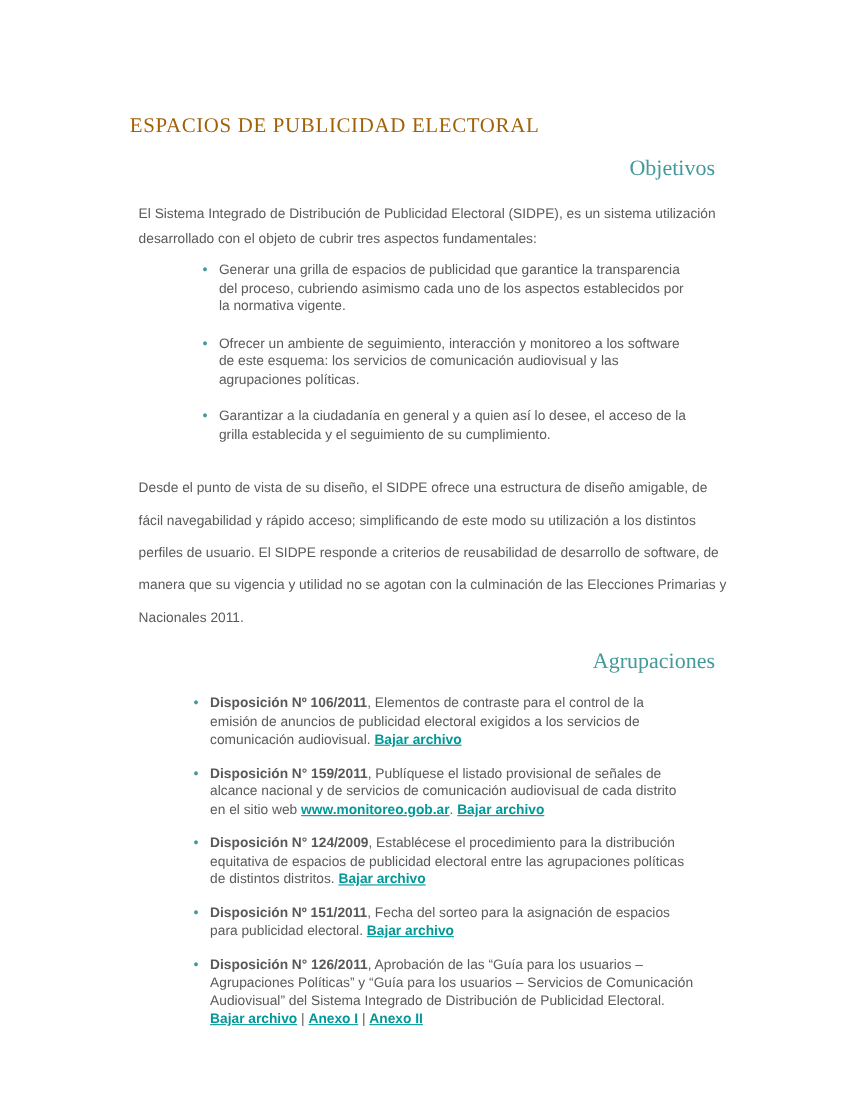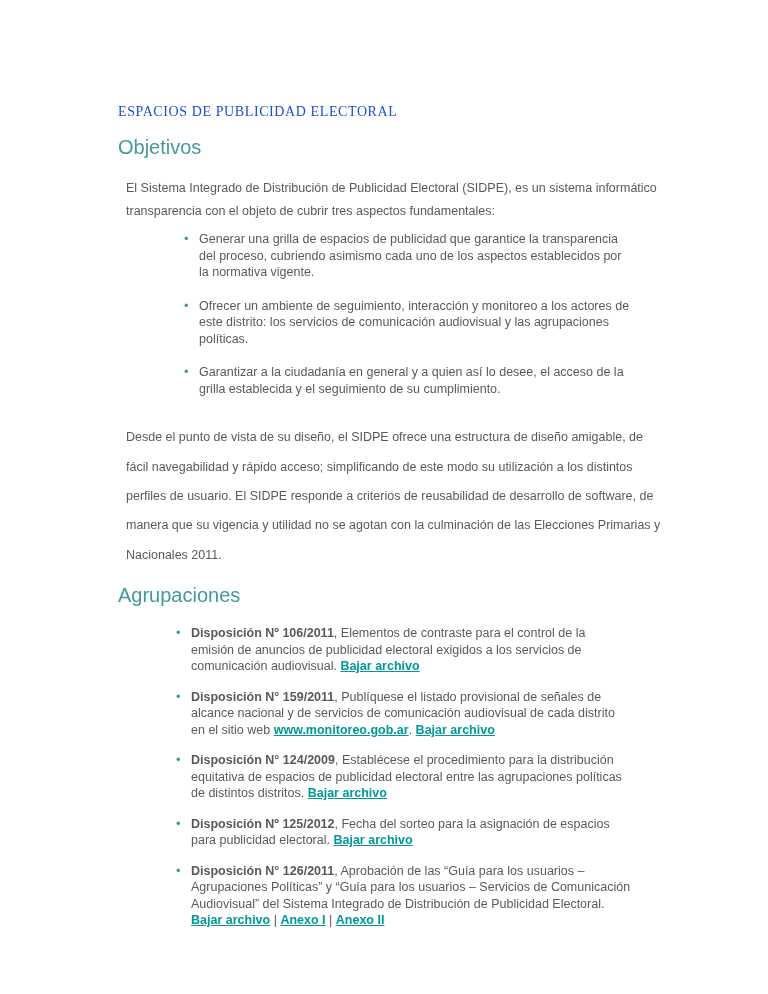--- a/index.html
+++ b/index.html
@@ -16,31 +16,32 @@
   }
   .page {
     box-sizing: border-box;
     width: 768px;
     height: 994px;
     padding: 104px 118px 0 118px;
   }
   h1.doc-title {
     font-family: "Liberation Serif", "DejaVu Serif", serif;
     font-weight: normal;
-    font-size: 14px;
+    font-size: 19px;
     letter-spacing: 0.6px;
-    color: #1d4ed8;
+    color: #a16207;
     margin: 0 0 16px 0;
   }
   h2.section-heading {
-    font-family: Liberation Sans, sans-serif;
+    font-family: Liberation Serif, serif;
     font-weight: normal;
     font-size: 20px;
     color: #45999a;
     margin: 0 0 18px 0;
+    text-align: right;
   }
   .para {
     font-size: 12.5px;
     line-height: 1.85;
     width: 535px;
     margin: 0 0 8px 8px;
   }
   .para.loose {
     line-height: 2.35;
     margin: 26px 0 14px 8px;
@@ -91,28 +92,28 @@
 </style>
 </head>
 <body>
 
 <div class="page">
 
   <h1 class="doc-title">ESPACIOS DE PUBLICIDAD ELECTORAL</h1>
 
   <h2 class="section-heading">Objetivos</h2>
 
-  <p class="para">El Sistema Integrado de Distribución de Publicidad Electoral (SIDPE), es un sistema informático transparencia con el objeto de cubrir tres aspectos fundamentales:</p>
+  <p class="para">El Sistema Integrado de Distribución de Publicidad Electoral (SIDPE), es un sistema utilización desarrollado con el objeto de cubrir tres aspectos fundamentales:</p>
 
   <ul class="bullets">
     <li>
       <span class="dot">•</span><span>Generar una grilla de espacios de publicidad que garantice la transparencia del proceso, cubriendo asimismo cada uno de los aspectos establecidos por la normativa vigente.</span>
     </li>
     <li>
-      <span class="dot">•</span><span>Ofrecer un ambiente de seguimiento, interacción y monitoreo a los actores de este distrito: los servicios de comunicación audiovisual y las agrupaciones políticas.</span>
+      <span class="dot">•</span><span>Ofrecer un ambiente de seguimiento, interacción y monitoreo a los software de este esquema: los servicios de comunicación audiovisual y las agrupaciones políticas.</span>
     </li>
     <li>
       <span class="dot">•</span><span>Garantizar a la ciudadanía en general y a quien así lo desee, el acceso de la grilla establecida y el seguimiento de su cumplimiento.</span>
     </li>
   </ul>
 
   <p class="para loose">Desde el punto de vista de su diseño, el SIDPE ofrece una estructura de diseño amigable, de fácil navegabilidad y rápido acceso; simplificando de este modo su utilización a los distintos perfiles de usuario. El SIDPE responde a criterios de reusabilidad de desarrollo de software, de manera que su vigencia y utilidad no se agotan con la culminación de las Elecciones Primarias y Nacionales 2011.</p>
 
   <h2 class="section-heading">Agrupaciones</h2>
 
@@ -124,21 +125,21 @@
 
     <li>
       <span class="dot">•</span><span class="bold-label">Disposición N° 159/2011</span><span>, Publíquese el listado provisional de señales de alcance nacional y de servicios de comunicación audiovisual de cada distrito en el sitio web </span><a class="doc-link">www.monitoreo.gob.ar</a><span>. </span><a class="doc-link">Bajar archivo</a>
     </li>
 
     <li>
       <span class="dot">•</span><span class="bold-label">Disposición N° 124/2009</span><span>, Establécese el procedimiento para la distribución equitativa de espacios de publicidad electoral entre las agrupaciones políticas de distintos distritos. </span><a class="doc-link">Bajar archivo</a>
     </li>
 
     <li>
-      <span class="dot">•</span><span class="bold-label">Disposición Nº 125/2012</span><span>, Fecha del sorteo para la asignación de espacios para publicidad electoral. </span><a class="doc-link">Bajar archivo</a>
+      <span class="dot">•</span><span class="bold-label">Disposición Nº 151/2011</span><span>, Fecha del sorteo para la asignación de espacios para publicidad electoral. </span><a class="doc-link">Bajar archivo</a>
     </li>
 
     <li>
       <span class="dot">•</span><span class="bold-label">Disposición N° 126/2011</span><span>, Aprobación de las “Guía para los usuarios – Agrupaciones Políticas” y “Guía para los usuarios – Servicios de Comunicación Audiovisual” del Sistema Integrado de Distribución de Publicidad Electoral. </span><a class="doc-link">Bajar archivo</a><span class="sep"> | </span><a class="doc-link">Anexo I</a><span class="sep"> | </span><a class="doc-link">Anexo II</a>
     </li>
 
   </ul>
 
 </div>
 

